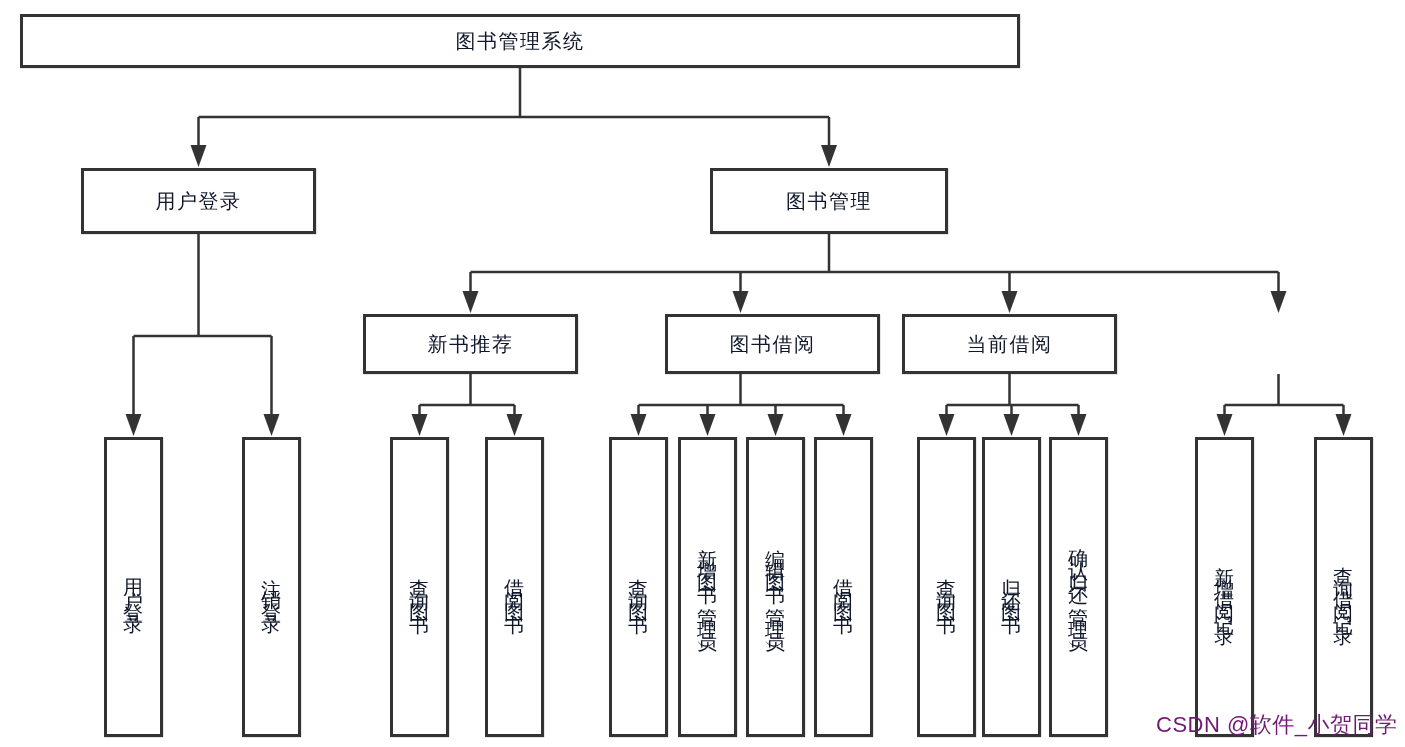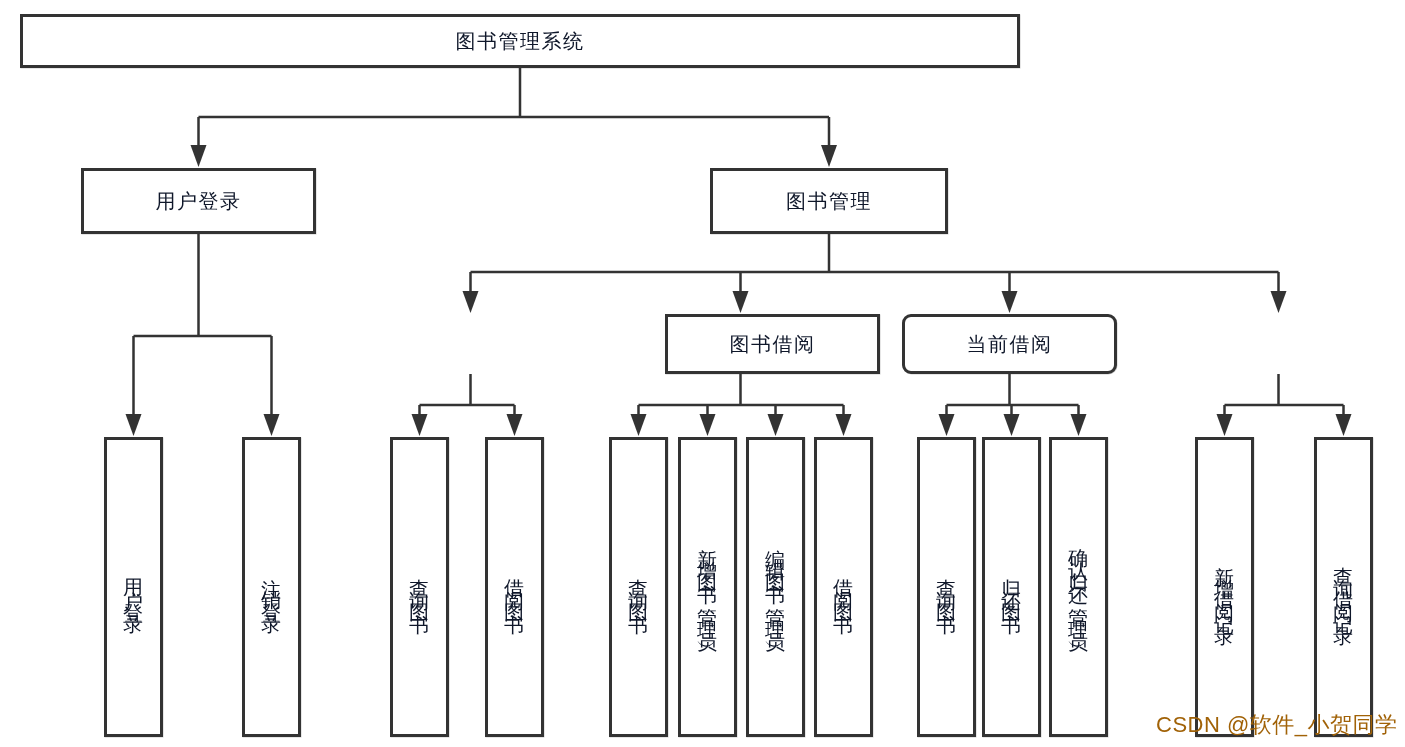--- a/index.html
+++ b/index.html
@@ -39,21 +39,21 @@
     font-size: 20px;
     line-height: 1;
     letter-spacing: 12px;
     white-space: nowrap;
   }
   .watermark {
     position: absolute;
     left: 1156px;
     top: 710px;
     font-size: 22px;
-    color: #a16207;
+    color: #701a75;
     white-space: nowrap;
     z-index: 5;
     letter-spacing: 0.5px;
   }
 </style>
 </head>
 <body>
 
 <div class="canvas">
 
@@ -101,24 +101,27 @@
     <span class="hlabel">图书管理系统</span>
   </div>
 
   <div class="node" style="left:81px; top:168px; width:235px; height:66px;">
     <span class="hlabel">用户登录</span>
   </div>
   <div class="node" style="left:710px; top:168px; width:238px; height:66px;">
     <span class="hlabel">图书管理</span>
   </div>
 
+  <div class="node" style="left:363px; top:314px; width:215px; height:60px;">
+    <span class="hlabel">新书推荐</span>
+  </div>
   <div class="node" style="left:633px; top:314px; width:215px; height:60px;margin-left:32px;">
     <span class="hlabel">图书借阅</span>
   </div>
-  <div class="node" style="left:902px; top:314px; width:215px; height:60px;border-radius:9px;">
+  <div class="node" style="left:902px; top:314px; width:215px; height:60px;">
     <span class="hlabel">当前借阅</span>
   </div>
 
   <div class="node" style="left:104px; top:437px; width:59px; height:300px;">
     <span class="vlabel">用户登录</span>
   </div>
   <div class="node" style="left:242px; top:437px; width:59px; height:300px;">
     <span class="vlabel">注销登录</span>
   </div>
 

